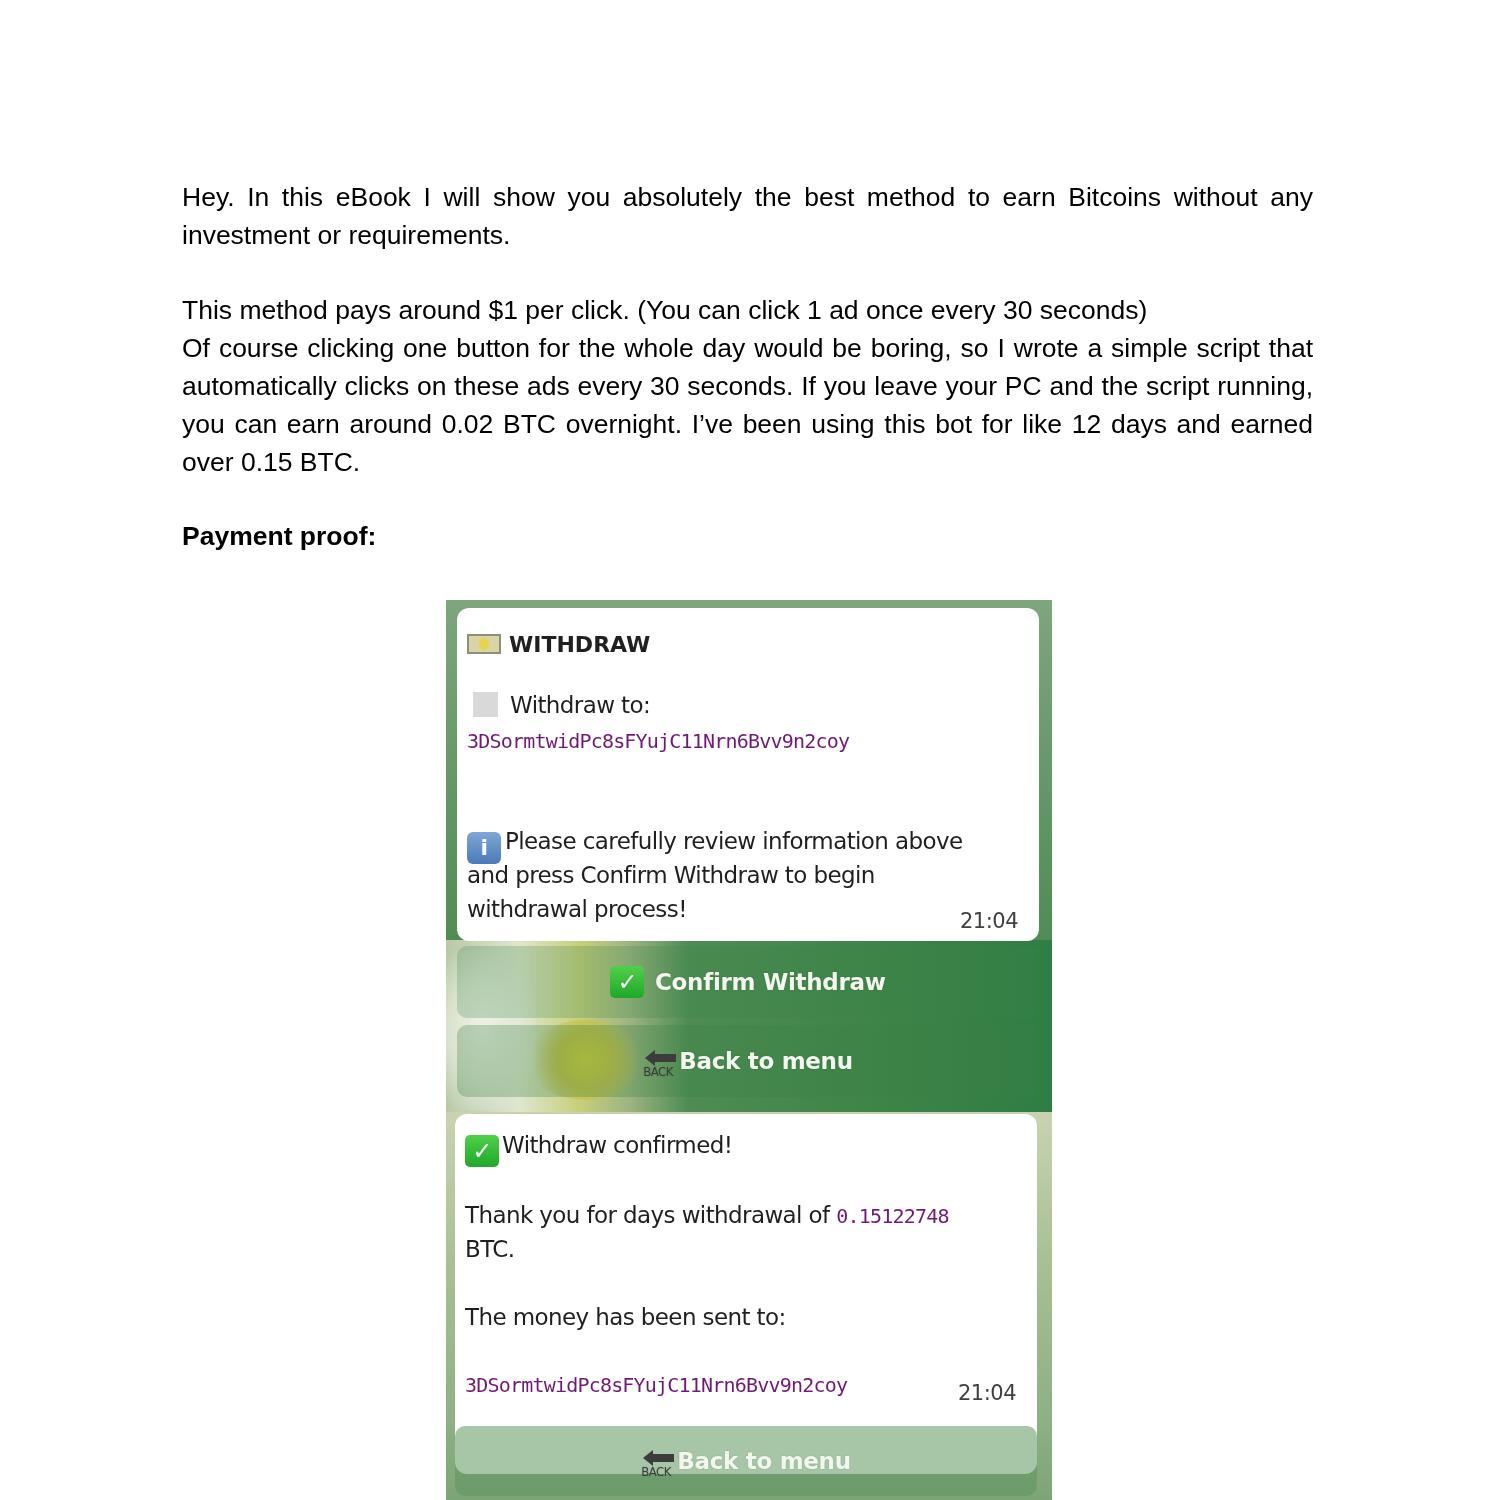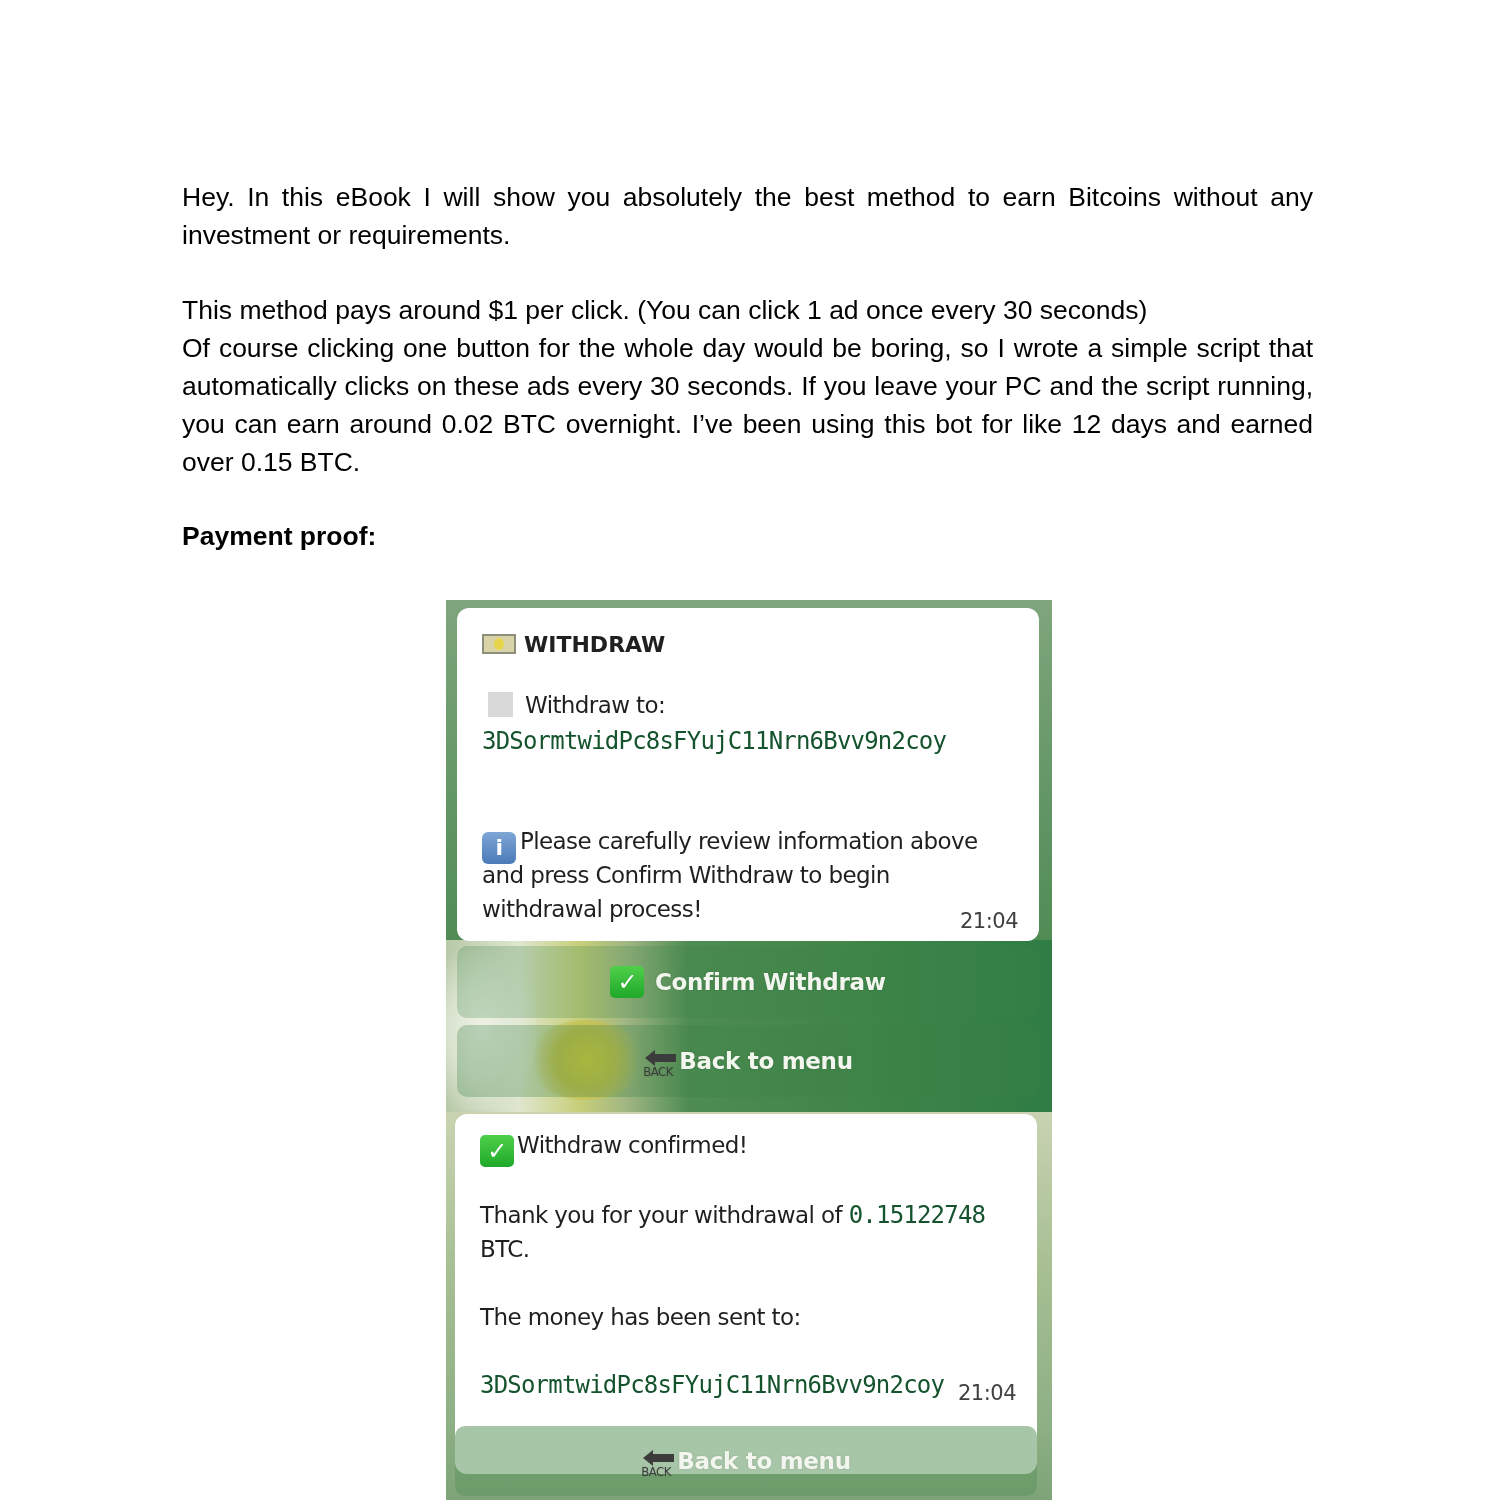--- a/index.html
+++ b/index.html
@@ -43,24 +43,24 @@
     }
 
     .bubble {
       position: absolute; background: #ffffff; border-radius: 12px;
       color: #1f1f1f; font-size: 23px; line-height: 34px;
       font-family: "DejaVu Sans", sans-serif; letter-spacing: -0.6px;
     }
     .b1 { left: 11px; top: 8px; width: 582px; height: 333px; }
     .b2 { left: 9px; top: 514px; width: 582px; height: 360px; }
 
-    .mono { font-family: "DejaVu Sans Mono", monospace; color: #14532d; font-size: 24px; letter-spacing: -0.8px; }
+    .mono { font-family: "DejaVu Sans Mono", monospace; color: #701a75; font-size: 20px; letter-spacing: -0.8px; }
     .time { position: absolute; color: #404040; font-size: 21px; letter-spacing: -0.5px; }
 
-    .row { position: absolute; left: 25px; white-space: nowrap; }
+    .row { position: absolute; left: 10px; white-space: nowrap; }
     .title-row { top: 20px; font-weight: bold; font-size: 22px; letter-spacing: 0; color: #202020; }
     .gray-box { display: inline-block; width: 25px; height: 25px; background: #d9d9d9; vertical-align: -4px; margin-right: 12px; margin-left: 6px; }
     .money-icon { display: inline-block; width: 34px; height: 20px; border: 2px solid #8e8e7a; background: #d9d4a8; vertical-align: -2px; margin-right: 8px; position: relative; }
     .money-icon::after { content: ""; position: absolute; left: 10px; top: 2px; width: 10px; height: 12px; border-radius: 50%; background: #e7d44a; }
     .info-icon { display: inline-block; width: 34px; height: 32px; border-radius: 6px; background: linear-gradient(180deg, #7fa7d6, #4a7ab8); color: #fff; font-weight: bold; font-size: 22px; text-align: center; line-height: 32px; vertical-align: -6px; margin-right: 4px; }
     .check-icon { display: inline-block; width: 34px; height: 32px; border-radius: 5px; background: linear-gradient(180deg, #4fd04a, #1fa82a); color: #fff; font-weight: bold; font-size: 24px; text-align: center; line-height: 32px; vertical-align: -6px; margin-right: 3px; }
 
     .kbtn {
       position: absolute; left: 11px; width: 582px; height: 72px; border-radius: 10px;
       display: flex; align-items: center; justify-content: center;
@@ -122,21 +122,21 @@
         <span class="lbl">BACK</span>
       </span>
       <span>Back to menu</span>
   </div>
 
   <div class="bubble b2">
     <div class="row" style="top:14px;">
       <span class="check-icon">✓</span><span>Withdraw confirmed!</span>
     </div>
     <div class="row" style="top:84px;">
-      <span>Thank you for your withdrawal of</span>
+      <span>Thank you for days withdrawal of</span>
       <span class="mono">0.15122748</span>
     </div>
     <div class="row" style="top:118px;">BTC.</div>
     <div class="row" style="top:186px;">The money has been sent to:</div>
     <div class="row mono" style="top:254px;">3DSormtwidPc8sFYujC11Nrn6Bvv9n2coy</div>
     <div class="time" style="left:503px; top:262px;">21:04</div>
   </div>
 
   <div class="kbtn kbtn3">
     <span class="back-icon">

